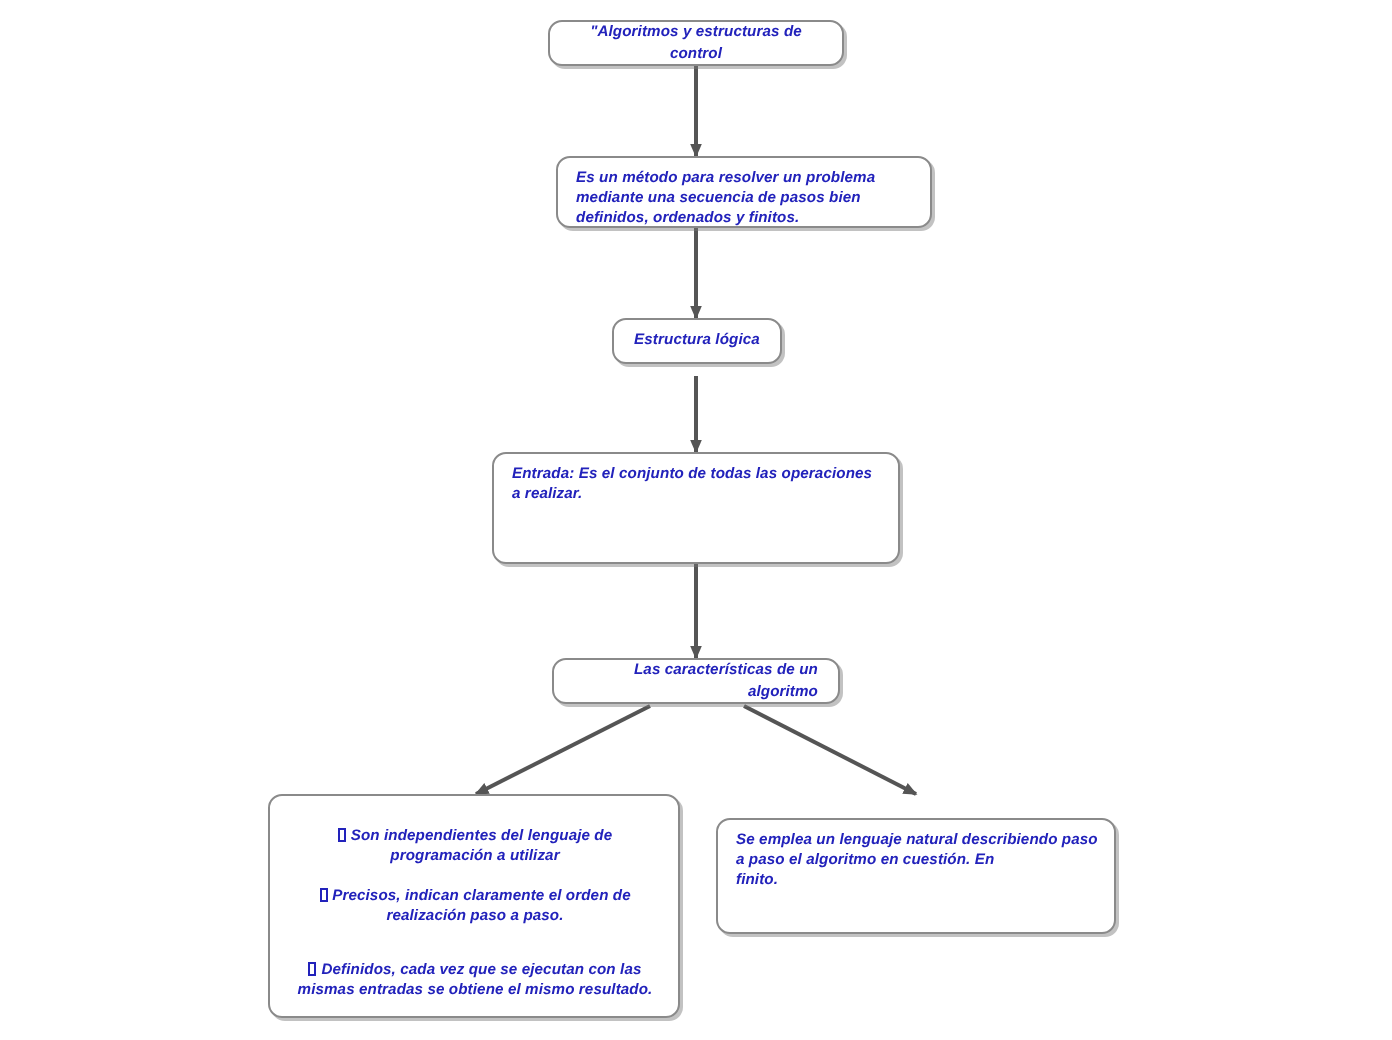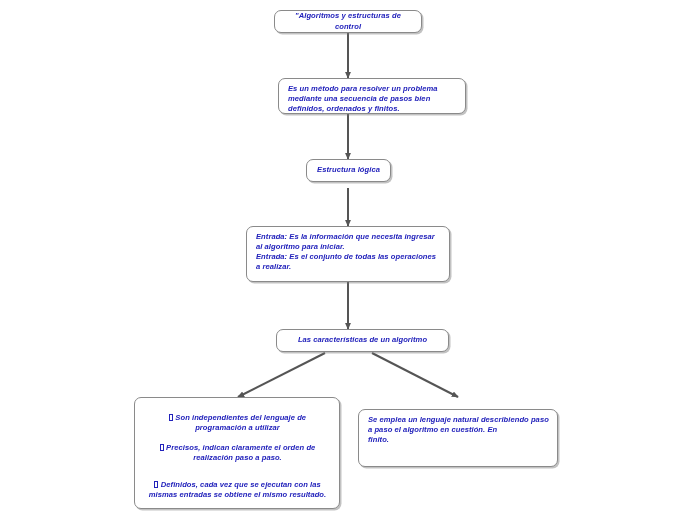--- a/index.html
+++ b/index.html
@@ -110,25 +110,24 @@
   <div class="node" style="left:246px; top:78px; width:188px; height:36px;margin-left:32px;">
     <p>Es un método para resolver un problema mediante una secuencia de pasos bien</p>
     <p>definidos, ordenados y finitos.</p>
   </div>
 
   <div class="node center" style="left:306px; top:159px; width:85px; height:23px;">
     <p>Estructura lógica</p>
   </div>
 
   <div class="node" style="left:246px; top:226px; width:204px; height:56px;">
-    <p>Entrada: Es la información que necesita ingresar al algoritmo para iniciar.</p>
     <p>Entrada: Es el conjunto de todas las operaciones a realizar.</p>
   </div>
 
-  <div class="node center" style="left:276px; top:329px; width:173px; height:23px;">
+  <div class="node center" style="left:276px; top:329px; width:144px; height:23px;text-align:right;">
     <p>Las características de un algoritmo</p>
   </div>
 
   <div class="node" style="left:134px; top:397px; width:206px; height:112px;text-align:center;">
     <span class="bullet-line">
       <span class="tofu"></span><span>Son independientes del lenguaje de programación a utilizar</span>
     </span>
     <span class="bullet-line">
       <span class="tofu"></span><span>Precisos, indican claramente el orden de realización paso a paso.</span>
     </span>

